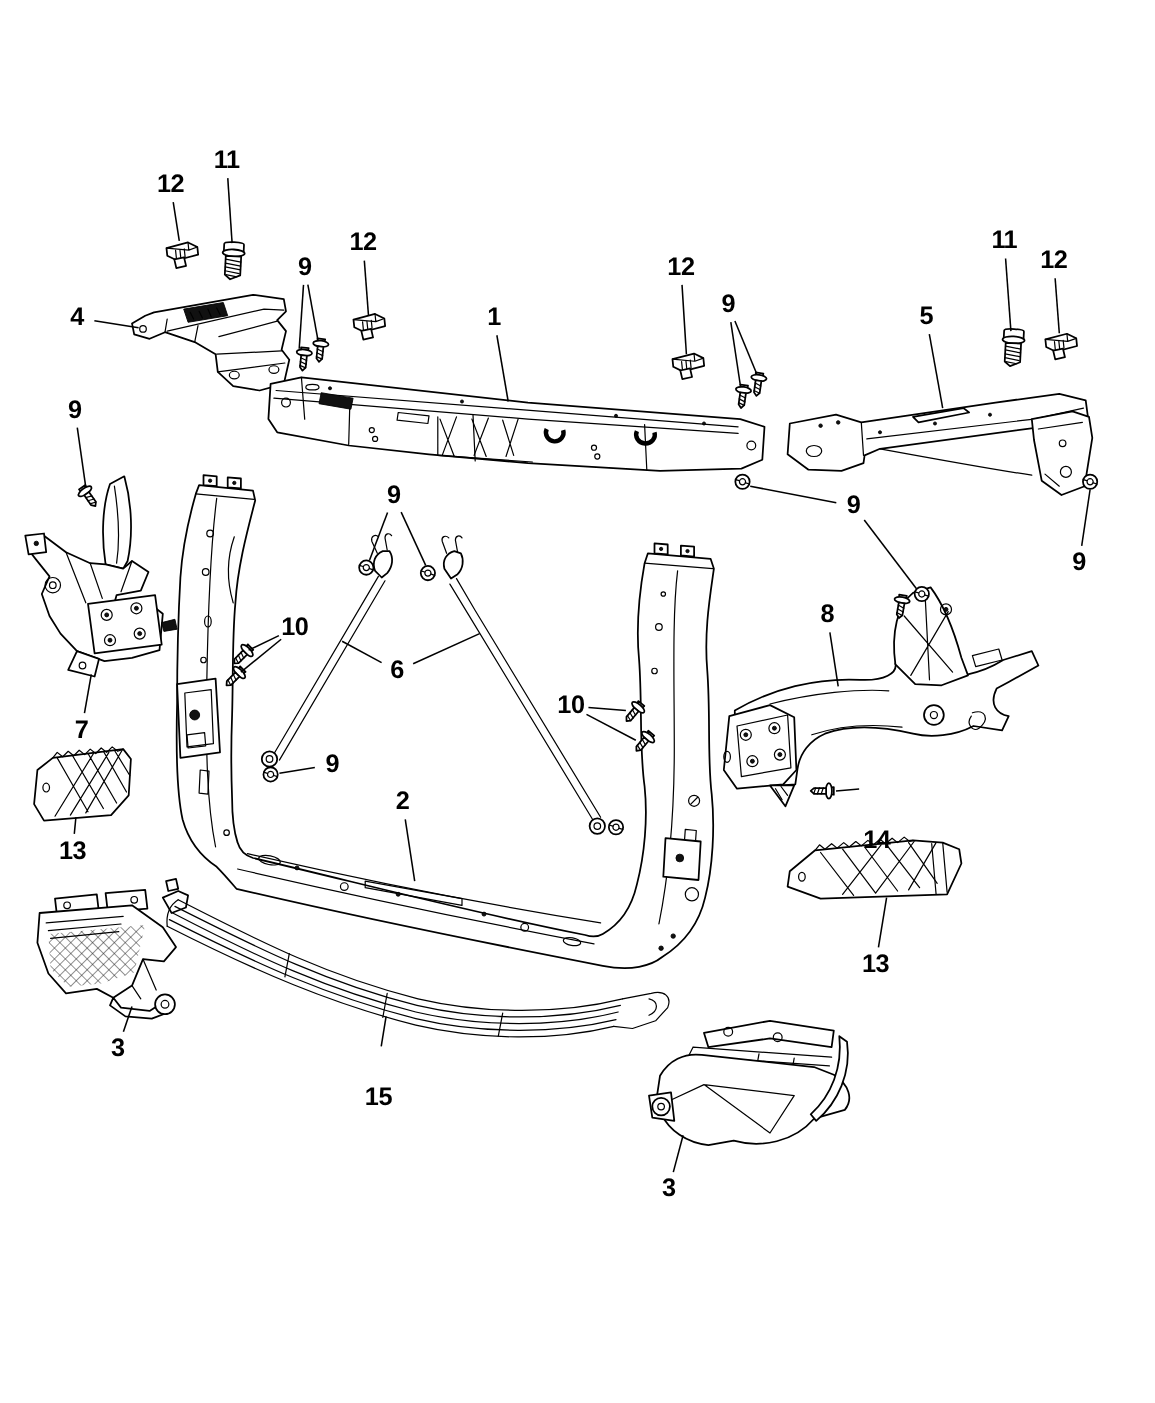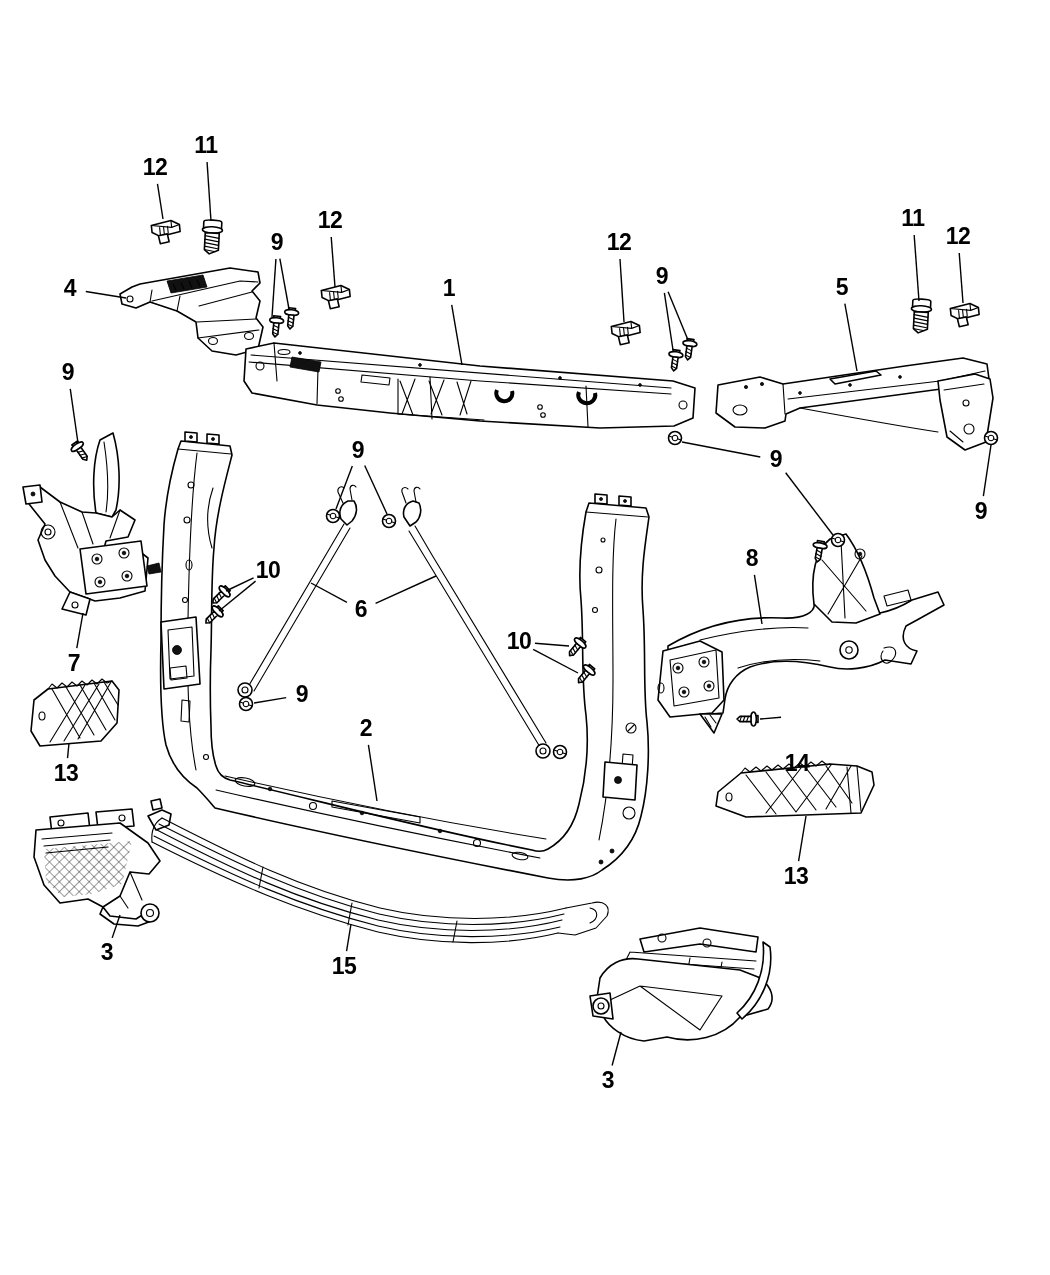--- a/index.html
+++ b/index.html
@@ -367,16 +367,16 @@
       <div class="callout" style="left: 361px; top: 610px; font-size: 23px; color: rgb(0, 0, 0);">6</div>
       <div class="callout" style="left: 752px; top: 559px; font-size: 23px; color: rgb(0, 0, 0);">8</div>
       <div class="callout" style="left: 519px; top: 642px; font-size: 23px; color: rgb(0, 0, 0);">10</div>
       <div class="callout" style="left: 74px; top: 664px; font-size: 23px; color: rgb(0, 0, 0);">7</div>
       <div class="callout" style="left: 302px; top: 695px; font-size: 23px; color: rgb(0, 0, 0);">9</div>
       <div class="callout" style="left: 797px; top: 716px; font-size: 23px; color: rgb(0, 0, 0); margin-top: 48px;">14</div>
       <div class="callout" style="left: 366px; top: 729px; font-size: 23px; color: rgb(0, 0, 0);">2</div>
       <div class="callout" style="left: 66px; top: 774px; font-size: 23px; color: rgb(0, 0, 0);">13</div>
       <div class="callout" style="left: 796px; top: 877px; font-size: 23px; color: rgb(0, 0, 0);">13</div>
       <div class="callout" style="left: 107px; top: 953px; font-size: 23px; color: rgb(0, 0, 0);">3</div>
-      <div class="callout" style="left: 344px; top: 967px; font-size: 23px; color: rgb(0, 0, 0);">15</div>
+      <div class="callout" style="left: 344px; top: 998px; font-size: 23px; color: rgb(0, 0, 0);">15</div>
       <div class="callout" style="left: 608px; top: 1081px; font-size: 23px; color: rgb(0, 0, 0);">3</div>
     </div>
 </div>
 
 </body></html>

